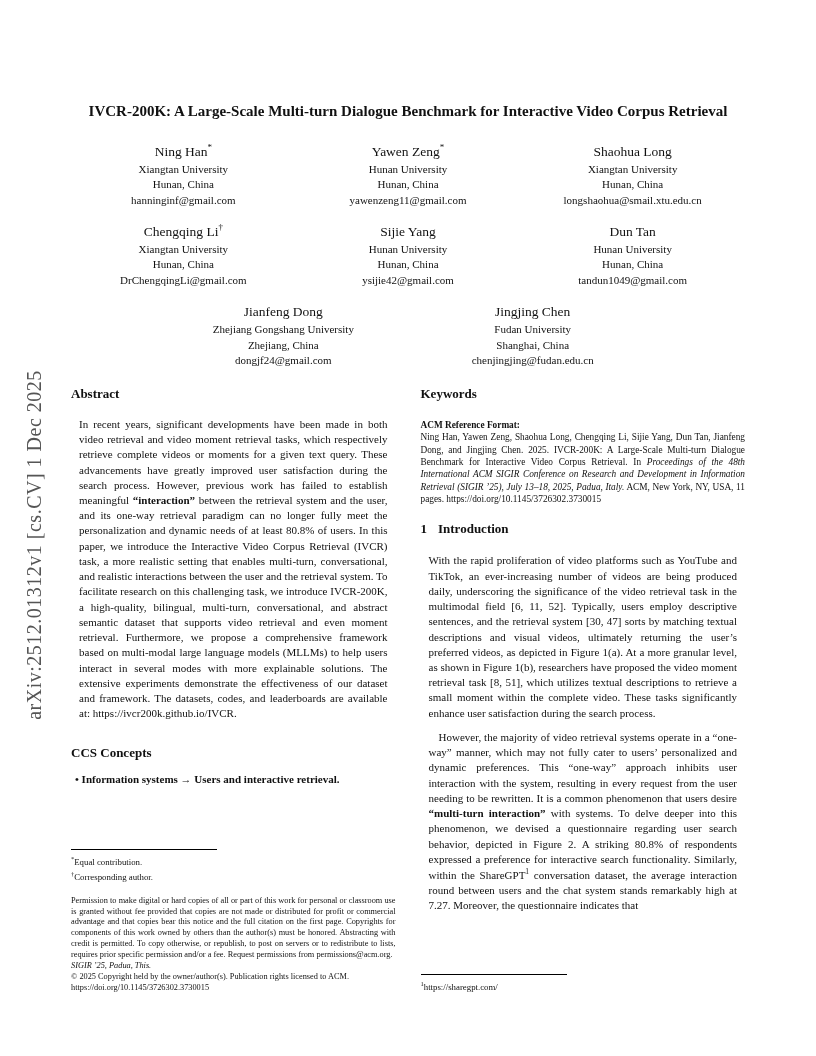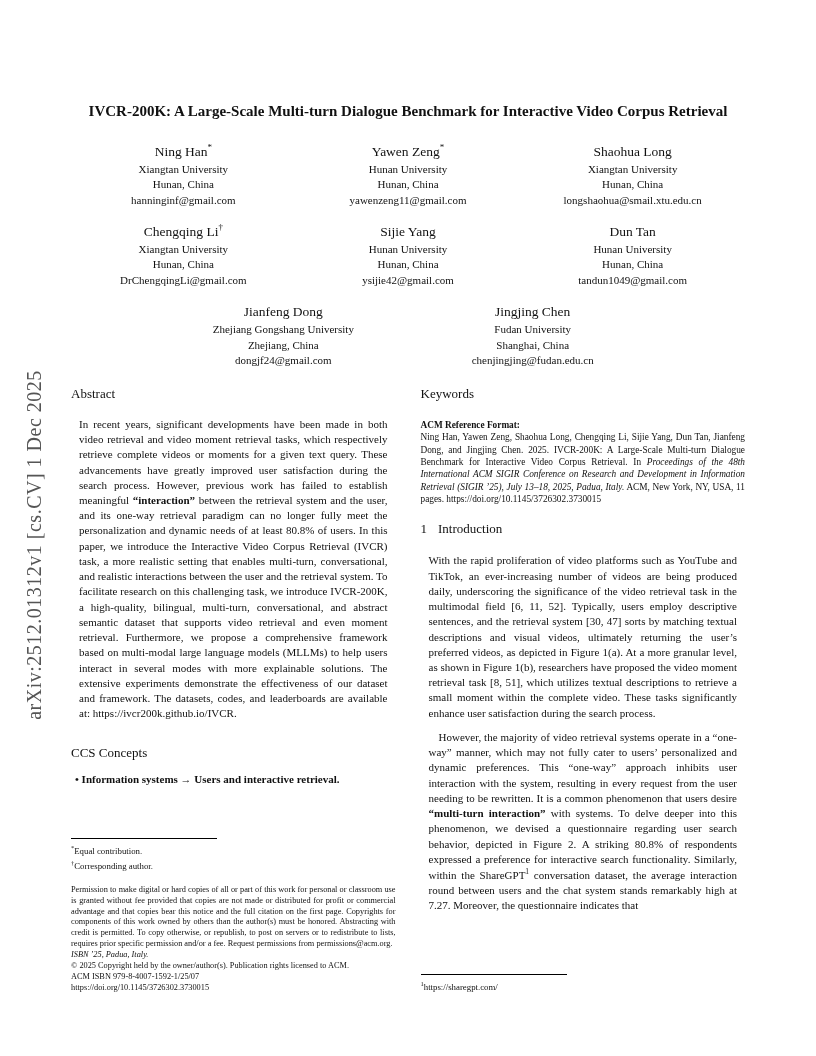--- a/index.html
+++ b/index.html
@@ -61,21 +61,21 @@
     min-height: 0;
   }
   .col {
     width: calc(50% - 12.5px);
     display: flex;
     flex-direction: column;
     min-height: 0;
   }
   h2.section-heading {
     font-size: 13px;
-    font-weight: normal;
+    font-weight: bold;
     margin: 0 0 7px 0;
   }
   .mt-section { margin-top: 15px !important; }
   .body-text {
     font-size: 11px;
     line-height: 1.385;
     text-align: justify;
     margin: 8px;
     hyphens: auto;
   }
@@ -199,23 +199,22 @@
         <h2 class="section-heading mt-section">CCS Concepts</h2>
         <p class="ccs-line">• Information systems → Users and interactive retrieval.</p>
 
         <div class="footnote-block">
           <div class="fn-rule"></div>
           <div class="fn-line"><sup>*</sup><span>Equal contribution.</span></div>
           <div class="fn-line"><sup>†</sup><span>Corresponding author.</span></div>
 
           <div class="permission">
             <span class="perm-line">Permission to make digital or hard copies of all or part of this work for personal or classroom use is granted without fee provided that copies are not made or distributed for profit or commercial advantage and that copies bear this notice and the full citation on the first page. Copyrights for components of this work owned by others than the author(s) must be honored. Abstracting with credit is permitted. To copy otherwise, or republish, to post on servers or to redistribute to lists, requires prior specific permission and/or a fee. Request permissions from permissions@acm.org.</span>
-            <span class="perm-line venue">ISBN ’25, Padua, Italy.</span>
+            <span class="perm-line venue">SIGIR ’25, Padua, This.</span>
             <span class="perm-line">© 2025 Copyright held by the owner/author(s). Publication rights licensed to ACM.</span>
-            <span class="perm-line">ACM ISBN 979-8-4007-1592-1/25/07</span>
             <span class="perm-line link-text">https://doi.org/10.1145/3726302.3730015</span>
           </div>
         </div>
       </div>
 
       <div class="col col-right">
         <h2 class="section-heading">Keywords</h2>
 
         <p class="acmref"><span class="acmref-head">ACM Reference Format:</span><br><span>Ning Han, Yawen Zeng, Shaohua Long, Chengqing Li, Sijie Yang, Dun Tan, Jianfeng Dong, and Jingjing Chen. 2025. IVCR-200K: A Large-Scale Multi-turn Dialogue Benchmark for Interactive Video Corpus Retrieval. In </span><i class="ref-italic">Proceedings of the 48th International ACM SIGIR Conference on Research and Development in Information Retrieval (SIGIR ’25), July 13–18, 2025, Padua, Italy.</i><span> ACM, New York, NY, USA, 11 pages. </span><span class="link-text">https://doi.org/10.1145/3726302.3730015</span></p>
 

